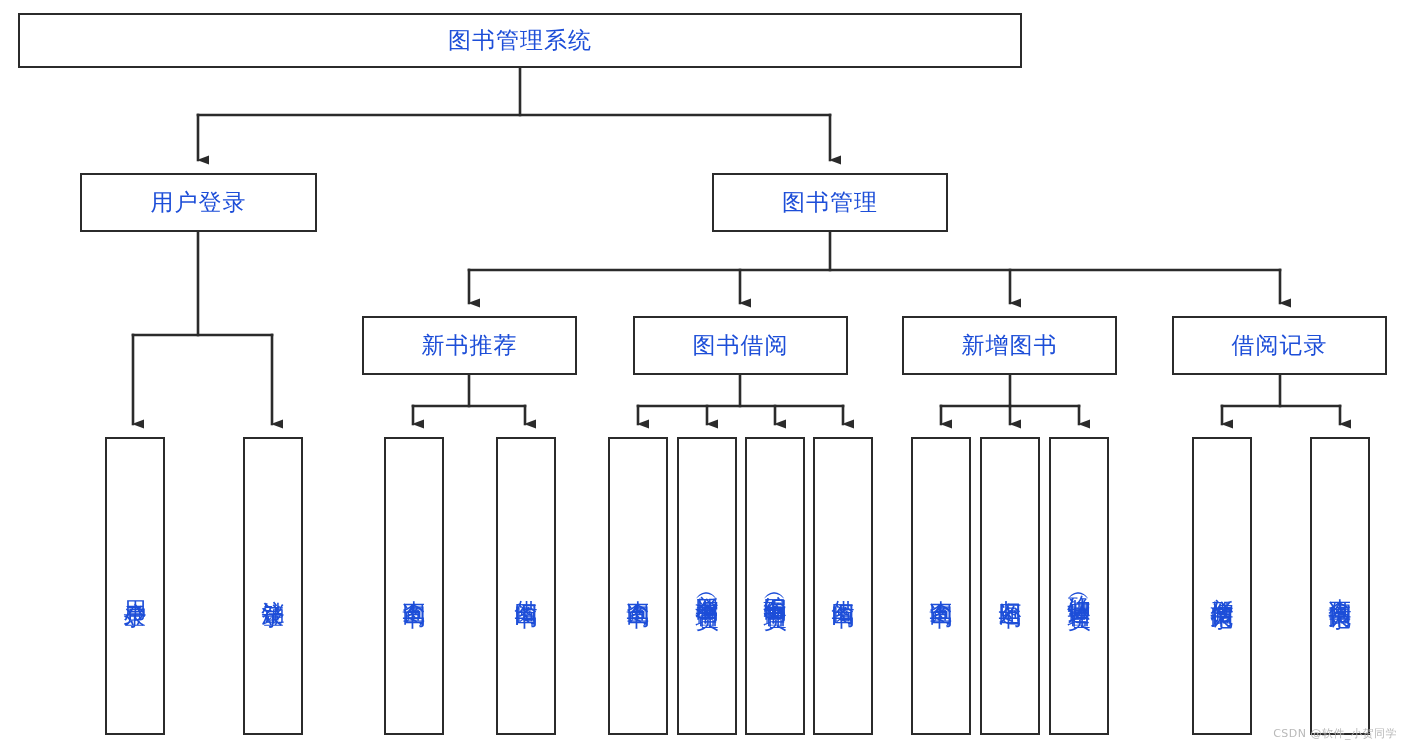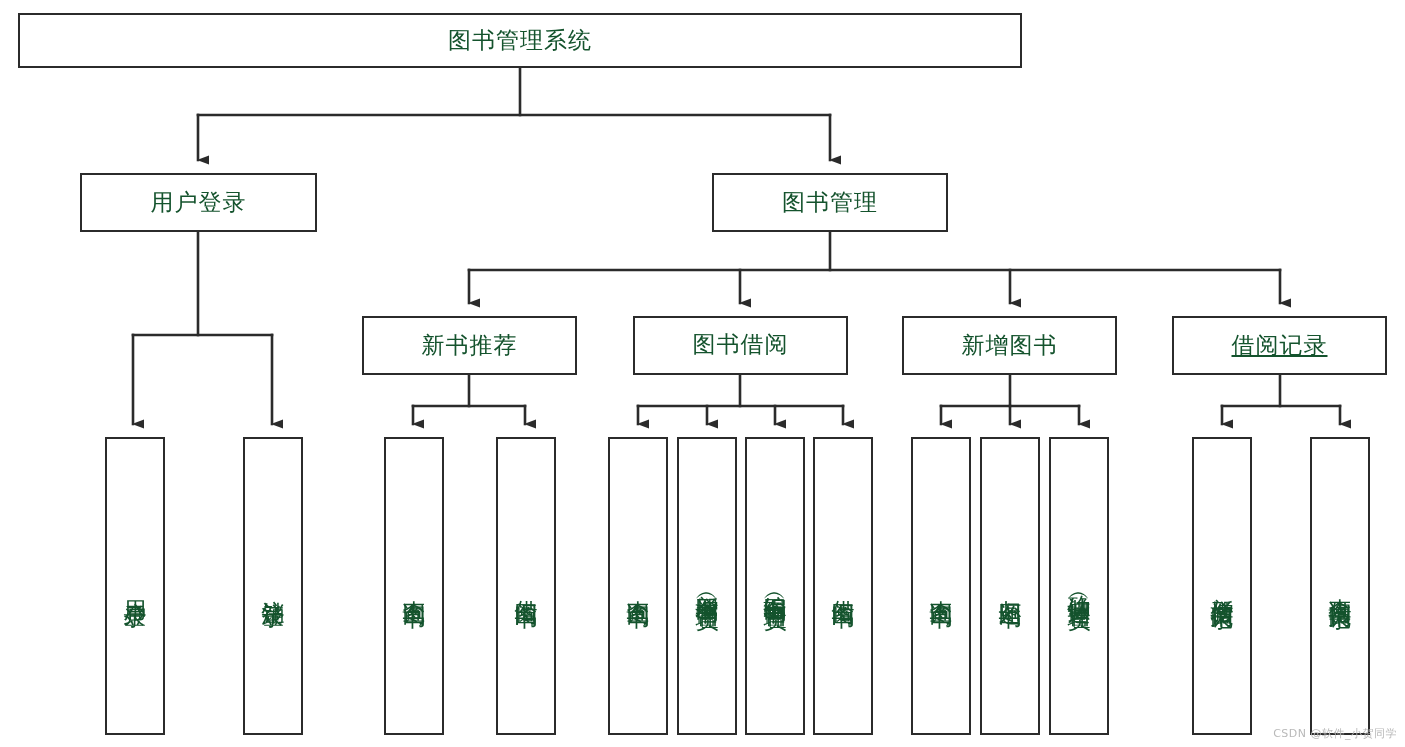--- a/index.html
+++ b/index.html
@@ -22,21 +22,21 @@
     left: 0;
     top: 0;
     width: 1405px;
     height: 747px;
   }
   .node {
     position: absolute;
     box-sizing: border-box;
     border: 2px solid #2b2b2b;
     background: #ffffff;
-    color: #14532d;
+    color: #1d4ed8;
     display: flex;
     align-items: center;
     justify-content: center;
     text-align: center;
   }
   .node-h {
     font-size: 23px;
     line-height: 1.15;
     letter-spacing: 1px;
   }
@@ -118,23 +118,23 @@
       <path d="M1340,406 L1340,424" marker-end="url(#arrow)"></path>
     </g>
   </svg>
 
   <div class="node node-h" style="left:18px; top:13px; width:1004px; height:55px;">图书管理系统</div>
 
   <div class="node node-h" style="left:80px; top:173px; width:237px; height:59px;">用户登录</div>
   <div class="node node-h" style="left:362px; top:316px; width:215px; height:59px;">新书推荐</div>
 
   <div class="node node-h" style="left:712px; top:173px; width:236px; height:59px;">图书管理</div>
-  <div class="node node-h" style="left:633px; top:316px; width:215px; height:59px;font-family:Liberation Serif, serif;">图书借阅</div>
+  <div class="node node-h" style="left:633px; top:316px; width:215px; height:59px;">图书借阅</div>
   <div class="node node-h" style="left:902px; top:316px; width:215px; height:59px;">新增图书</div>
-  <div class="node node-h" style="left:1172px; top:316px; width:215px; height:59px;text-decoration:underline;">借阅记录</div>
+  <div class="node node-h" style="left:1172px; top:316px; width:215px; height:59px;">借阅记录</div>
 
   <div class="node node-v" style="left:105px; top:437px; width:60px; height:298px;">
     <span>用户登录</span>
   </div>
   <div class="node node-v" style="left:243px; top:437px; width:60px; height:298px;">
     <span>注销登录</span>
   </div>
 
   <div class="node node-v" style="left:384px; top:437px; width:60px; height:298px;">
     <span>查询图书</span>

